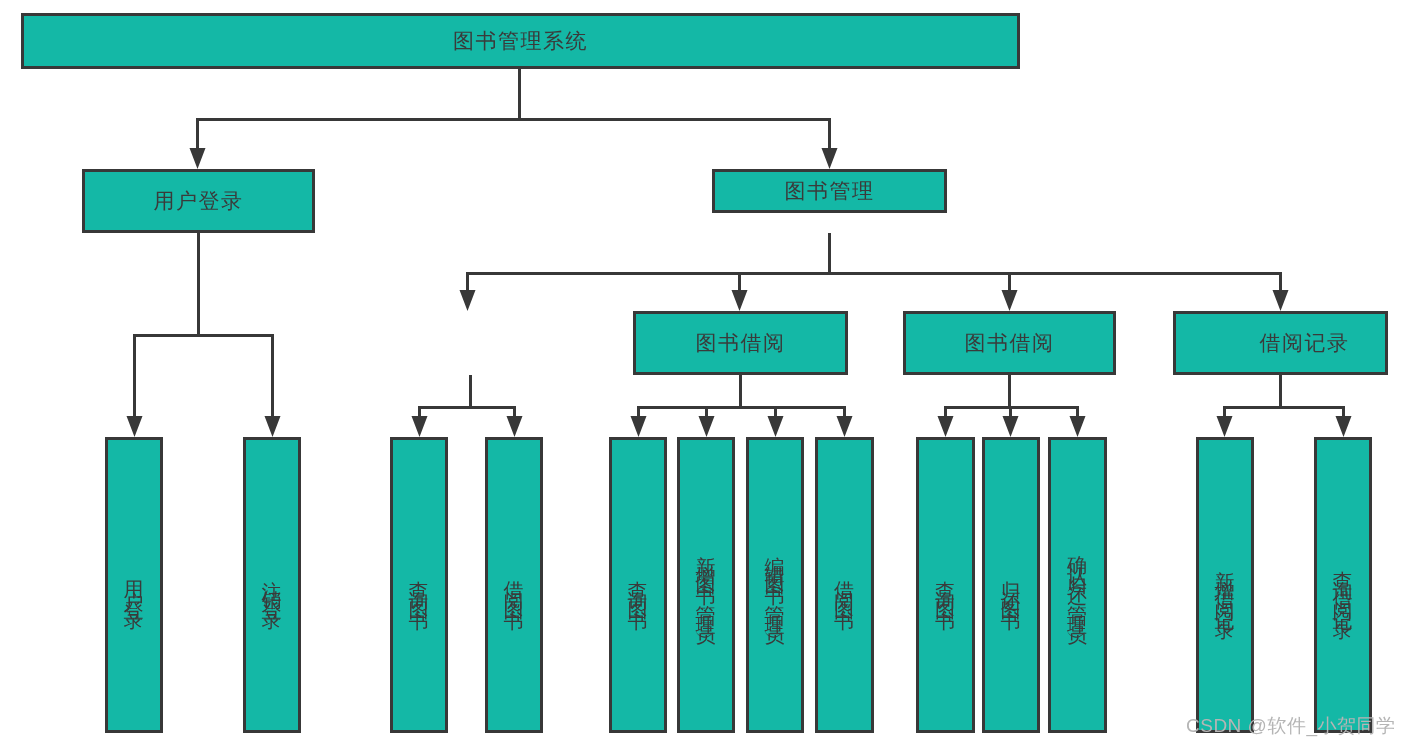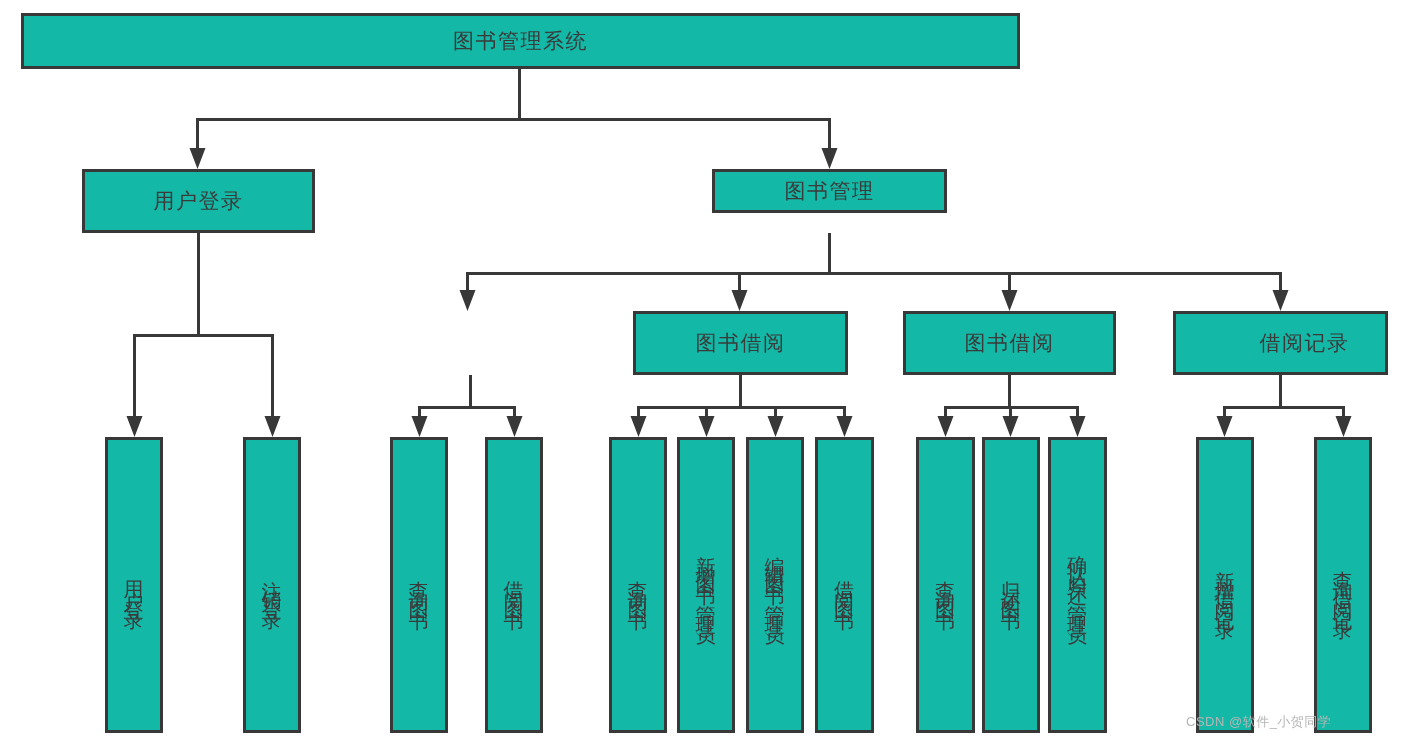--- a/index.html
+++ b/index.html
@@ -16,21 +16,21 @@
     display:flex; align-items:center; justify-content:center;
     color:var(--txt,#3a3a3a);
   }
   .node.h .label { font-size:21px; letter-spacing:1.5px; white-space:nowrap; }
   .node.v .label {
     writing-mode:vertical-rl; text-orientation:mixed;
     font-size:20px; line-height:1; letter-spacing:10px; white-space:nowrap;
   }
   .watermark {
     position:absolute; left:1186px; top:713px;
-    font-size:13px; letter-spacing:0.5px; white-space:nowrap;
+    font-size:19px; letter-spacing:0.5px; white-space:nowrap;
     color:var(--wm,#b5b5b5); z-index:5;
   }
 </style>
 </head>
 <body>
 
 <div class="stage">
 
   <svg class="connectors" viewBox="0 0 1405 747" xmlns="http://www.w3.org/2000/svg">
     <g>

